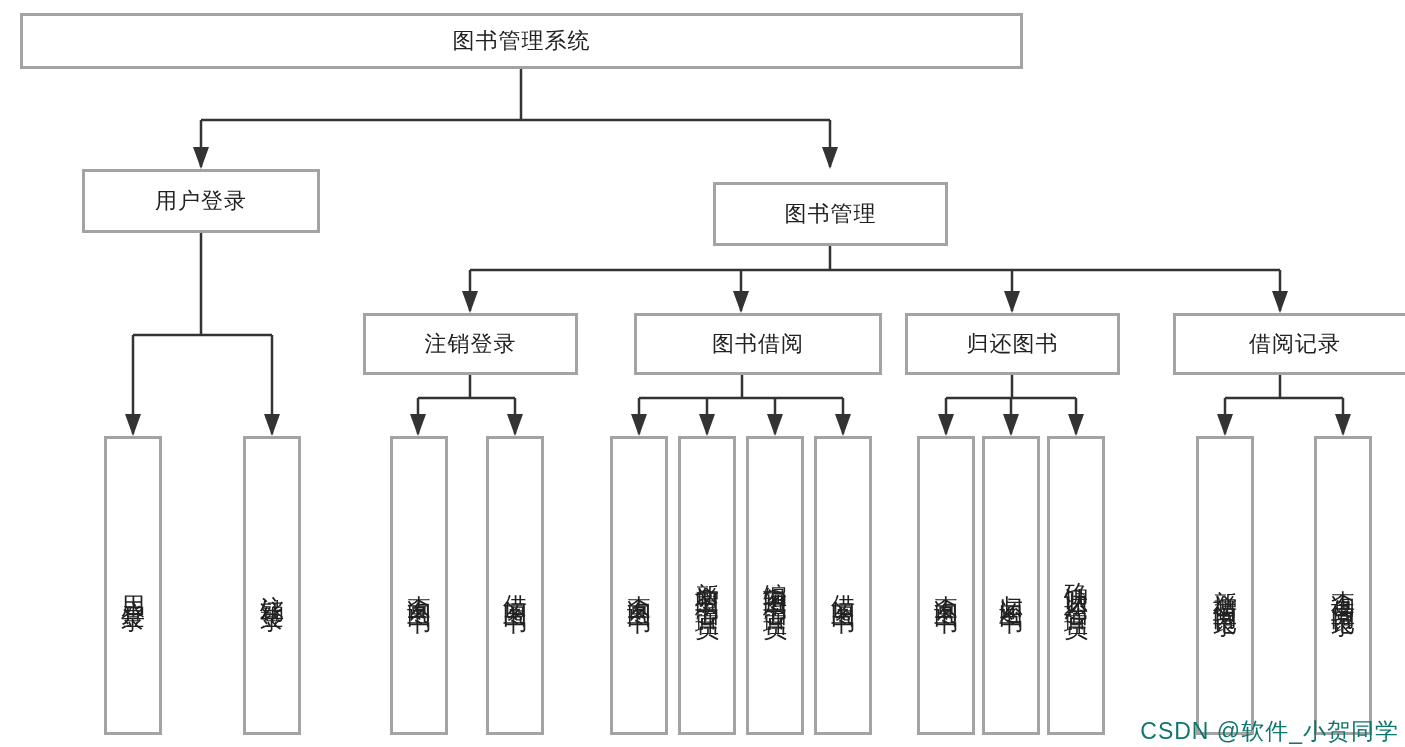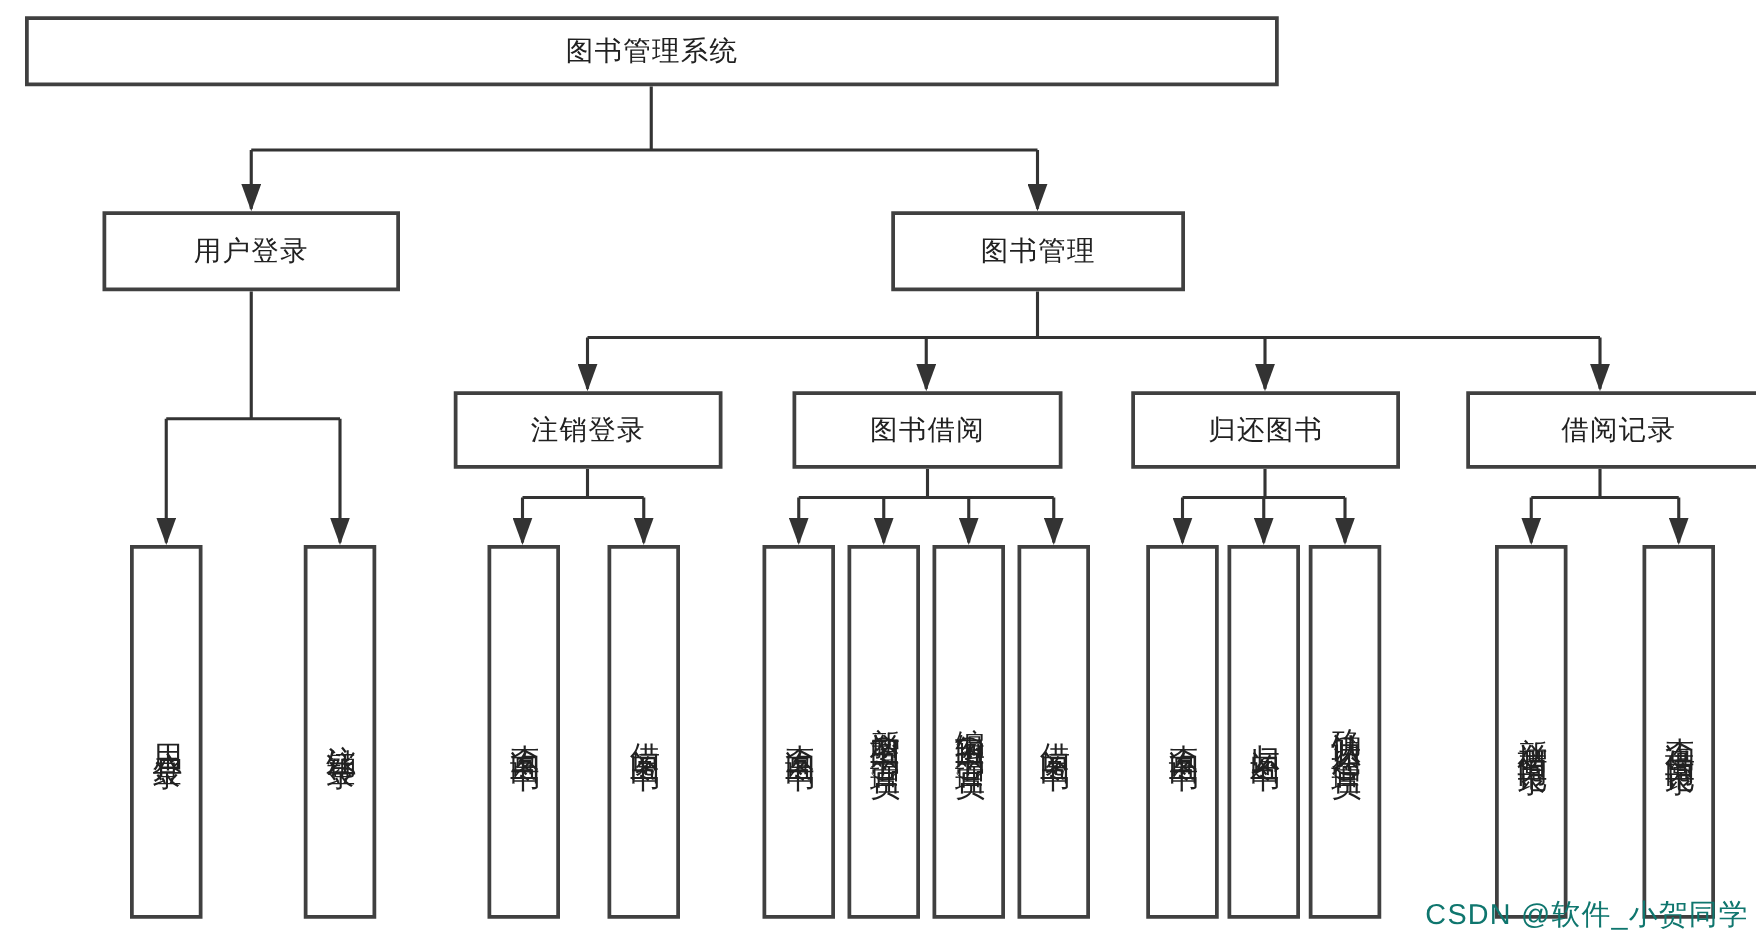--- a/index.html
+++ b/index.html
@@ -18,21 +18,21 @@
   .connectors {
     position: absolute;
     left: 0; top: 0;
     width: 1405px;
     height: 747px;
   }
   .node {
     position: absolute;
     box-sizing: border-box;
     background: #ffffff;
-    border: 3px solid #404040;
+    border: 3px solid #a3a3a3;
     color: #212121;
     display: flex;
     align-items: center;
     justify-content: center;
     text-align: center;
   }
   .h-node {
     font-size: 22px;
     letter-spacing: 1px;
   }
@@ -106,24 +106,24 @@
       <path d="M1280,375 V398"></path>
       <path d="M1225,398 H1343"></path>
       <path d="M1225,398 V434" marker-end="url(#arrow)"></path>
       <path d="M1343,398 V434" marker-end="url(#arrow)"></path>
     </g>
   </svg>
 
   <div class="node h-node" style="left:20px; top:13px; width:1003px; height:56px;">图书管理系统</div>
 
   <div class="node h-node" style="left:82px; top:169px; width:238px; height:64px;">用户登录</div>
-  <div class="node h-node" style="left:713px; top:169px; width:235px; height:64px;">图书管理</div>
+  <div class="node h-node" style="left:713px; top:182px; width:235px; height:64px;">图书管理</div>
 
   <div class="node h-node" style="left:363px; top:313px; width:215px; height:62px;">注销登录</div>
-  <div class="node h-node" style="left:634px; top:313px; width:216px; height:62px;">图书借阅</div>
+  <div class="node h-node" style="left:634px; top:313px; width:248px; height:62px;">图书借阅</div>
   <div class="node h-node" style="left:905px; top:313px; width:215px; height:62px;">归还图书</div>
   <div class="node h-node" style="left:1173px; top:313px; width:244px; height:62px;">借阅记录</div>
 
   <div class="node leaf" style="left:104px;">用户登录</div>
   <div class="node leaf" style="left:243px;">注销登录</div>
 
   <div class="node leaf" style="left:390px;">查询图书</div>
   <div class="node leaf" style="left:486px;">借阅图书</div>
 
   <div class="node leaf" style="left:610px;">查询图书</div>

